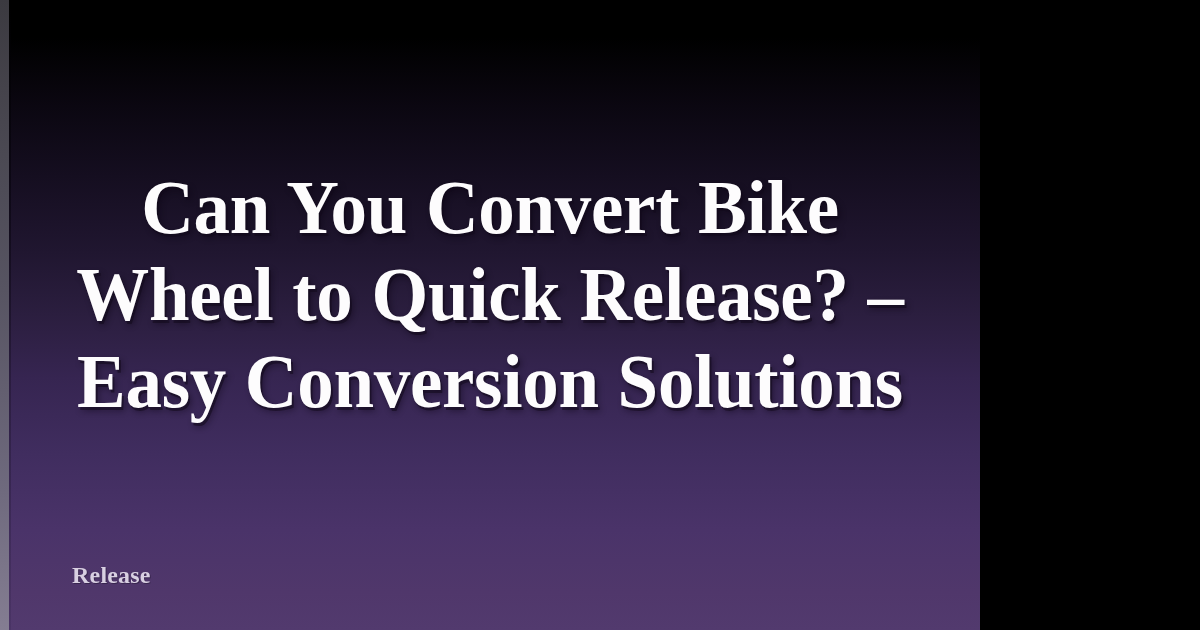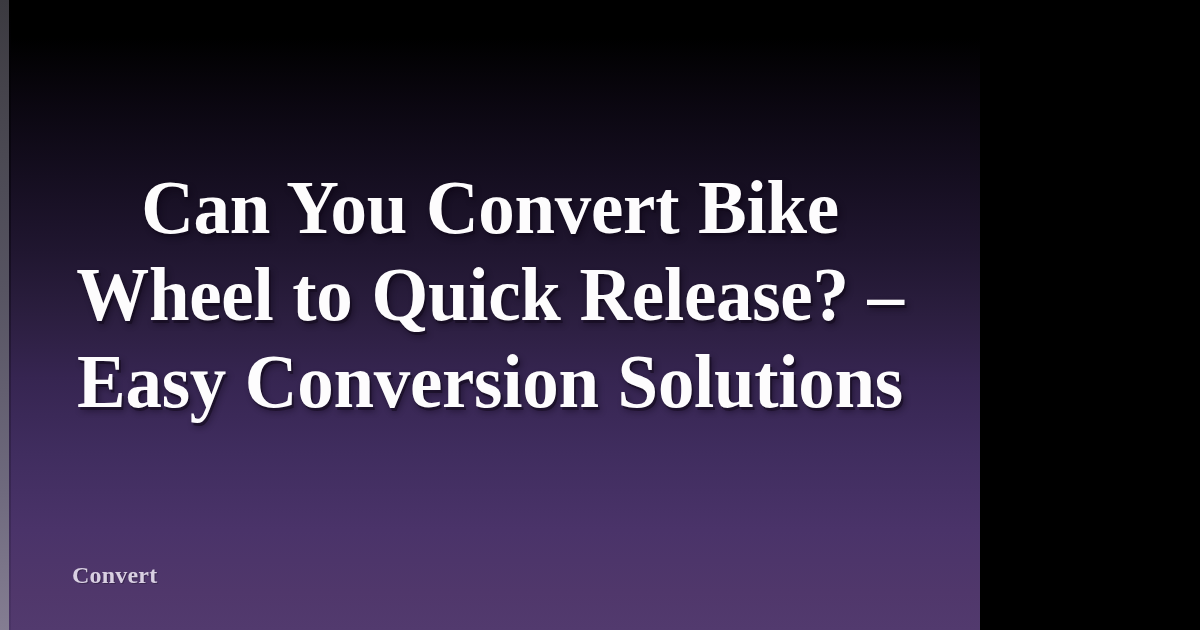--- a/index.html
+++ b/index.html
@@ -100,15 +100,15 @@
 </head>
 <body>
 
 <div id="card">
 
   <div id="left-strip"></div>
   <div id="left-strip-edge"></div>
 
   <h1 id="title">Can You Convert Bike Wheel to Quick Release? – Easy Conversion Solutions</h1>
 
-  <div id="brand">Convert</div>
+  <div id="brand">Release</div>
 
 </div>
 
 </body></html>

